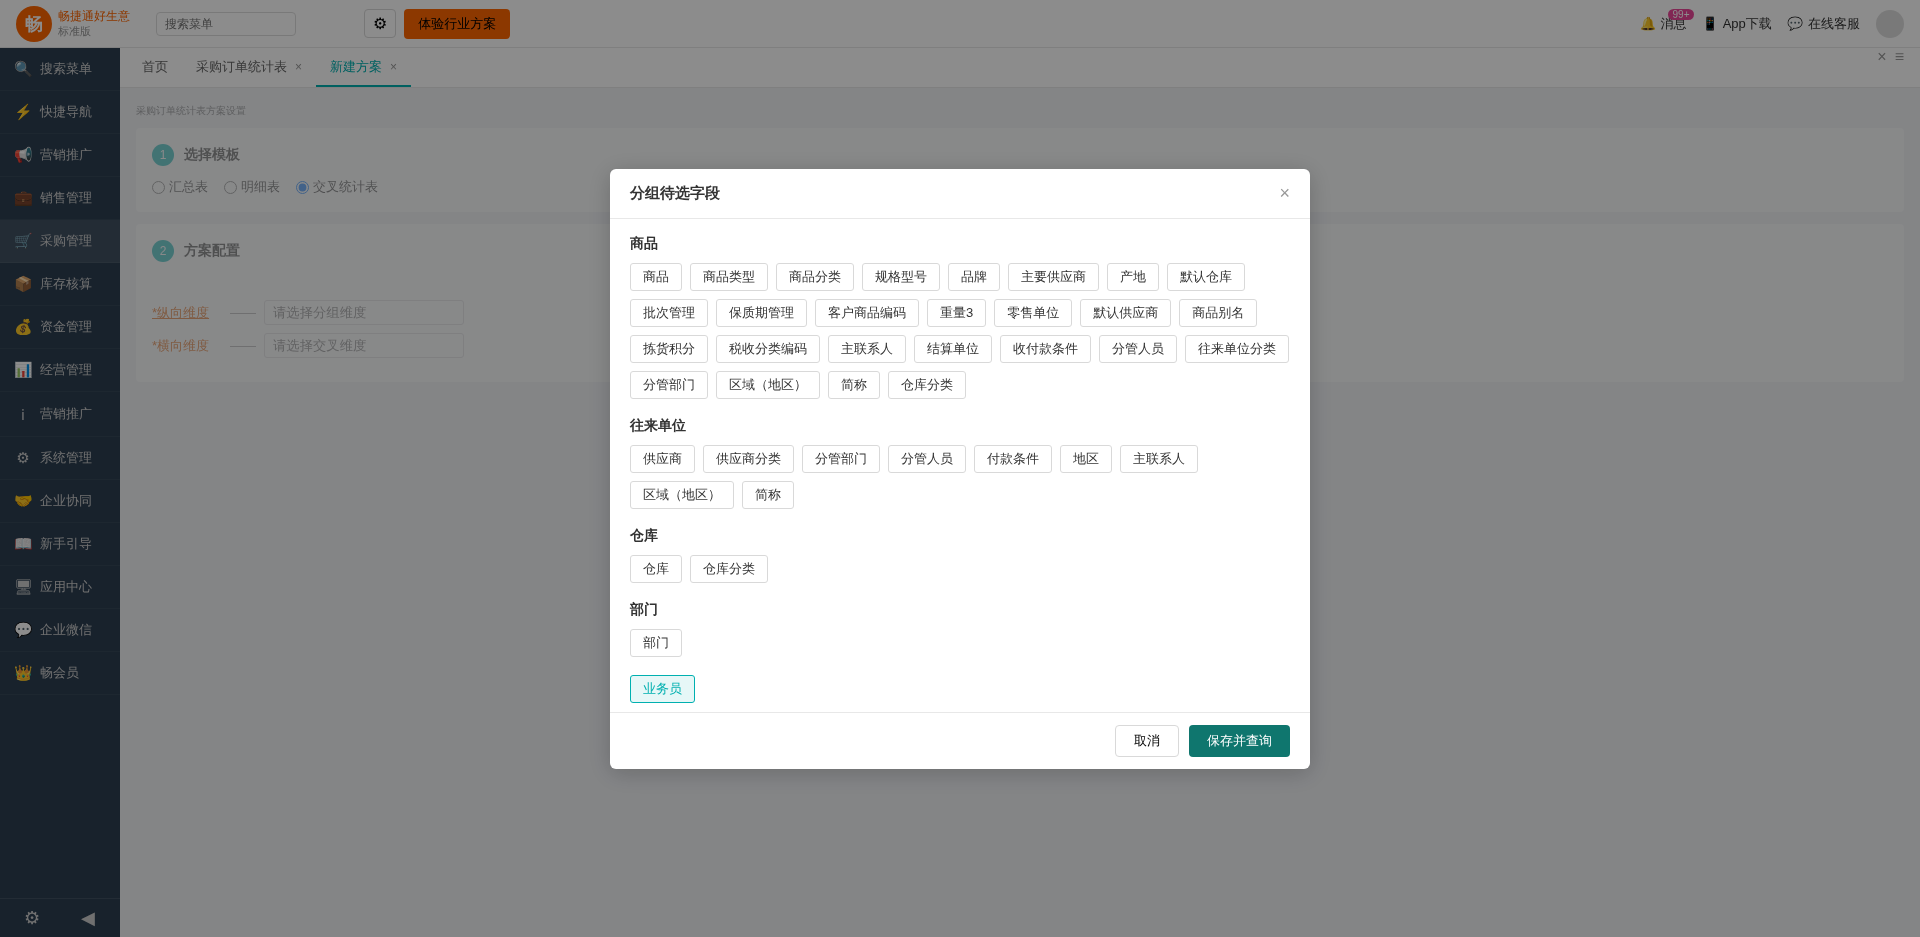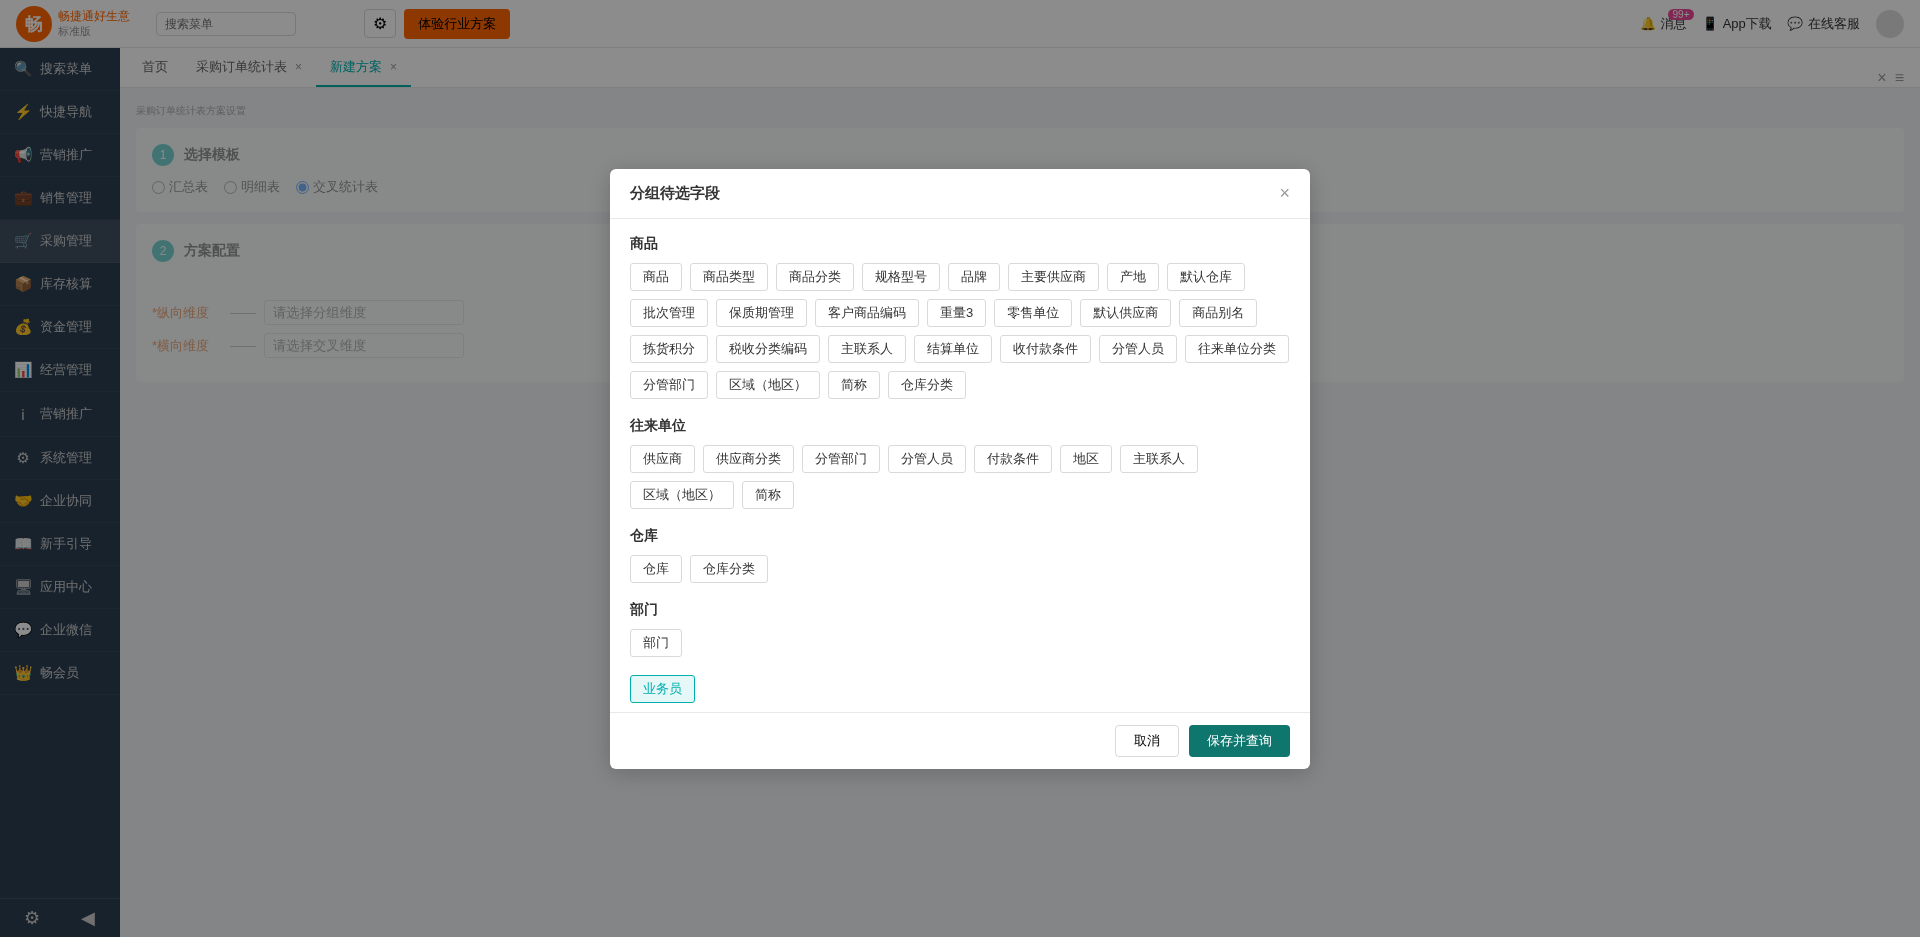--- a/index.html
+++ b/index.html
@@ -76,21 +76,21 @@
       width: 28px; height: 28px;
       border-radius: 50%;
       background: #ddd;
     }
 
     
     .tab-bar {
       height: 40px;
       background: #fff;
       display: flex;
-      align-items: flex-end;
+      align-items: flex-start;
       border-bottom: 1px solid #e8e8e8;
       position: fixed;
       top: 48px; left: 120px; right: 0;
       z-index: 99;
       padding: 0 8px;
     }
     .tab-item {
       display: flex; align-items: center;
       padding: 0 14px;
       height: 100%;
@@ -408,21 +408,21 @@
       </label>
     </div>
   </div>
   <div class="bg-section">
     <div class="step-header">
       <div class="step-num">2</div>
       <span class="step-label">方案配置</span>
     </div>
     <div style="margin-bottom:8px; font-size:13px;text-align:center;">汇总维度（必选）</div>
     <div style="margin-bottom:8px; display:flex; align-items:center; gap:8px;">
-      <label style="color:#e05c00; width:70px;">*纵向维度</label>
+      <label style="color:#e05c00; width:70px;text-decoration:underline;">*纵向维度</label>
       <span style="color:#999;">——</span>
       <input type="text" style="border: 1px solid rgb(221, 221, 221); border-radius: 3px; padding: 4px 8px; width: 200px;" placeholder="请选择分组维度">
     </div>
     <div style="margin-bottom:8px; display:flex; align-items:center; gap:8px;">
       <label style="color:#e05c00; width:70px;">*横向维度</label>
       <span style="color:#999;">——</span>
       <input type="text" style="border: 1px solid rgb(221, 221, 221); border-radius: 3px; padding: 4px 8px; width: 200px;" placeholder="请选择交叉维度">
     </div>
   </div>
 </div>

